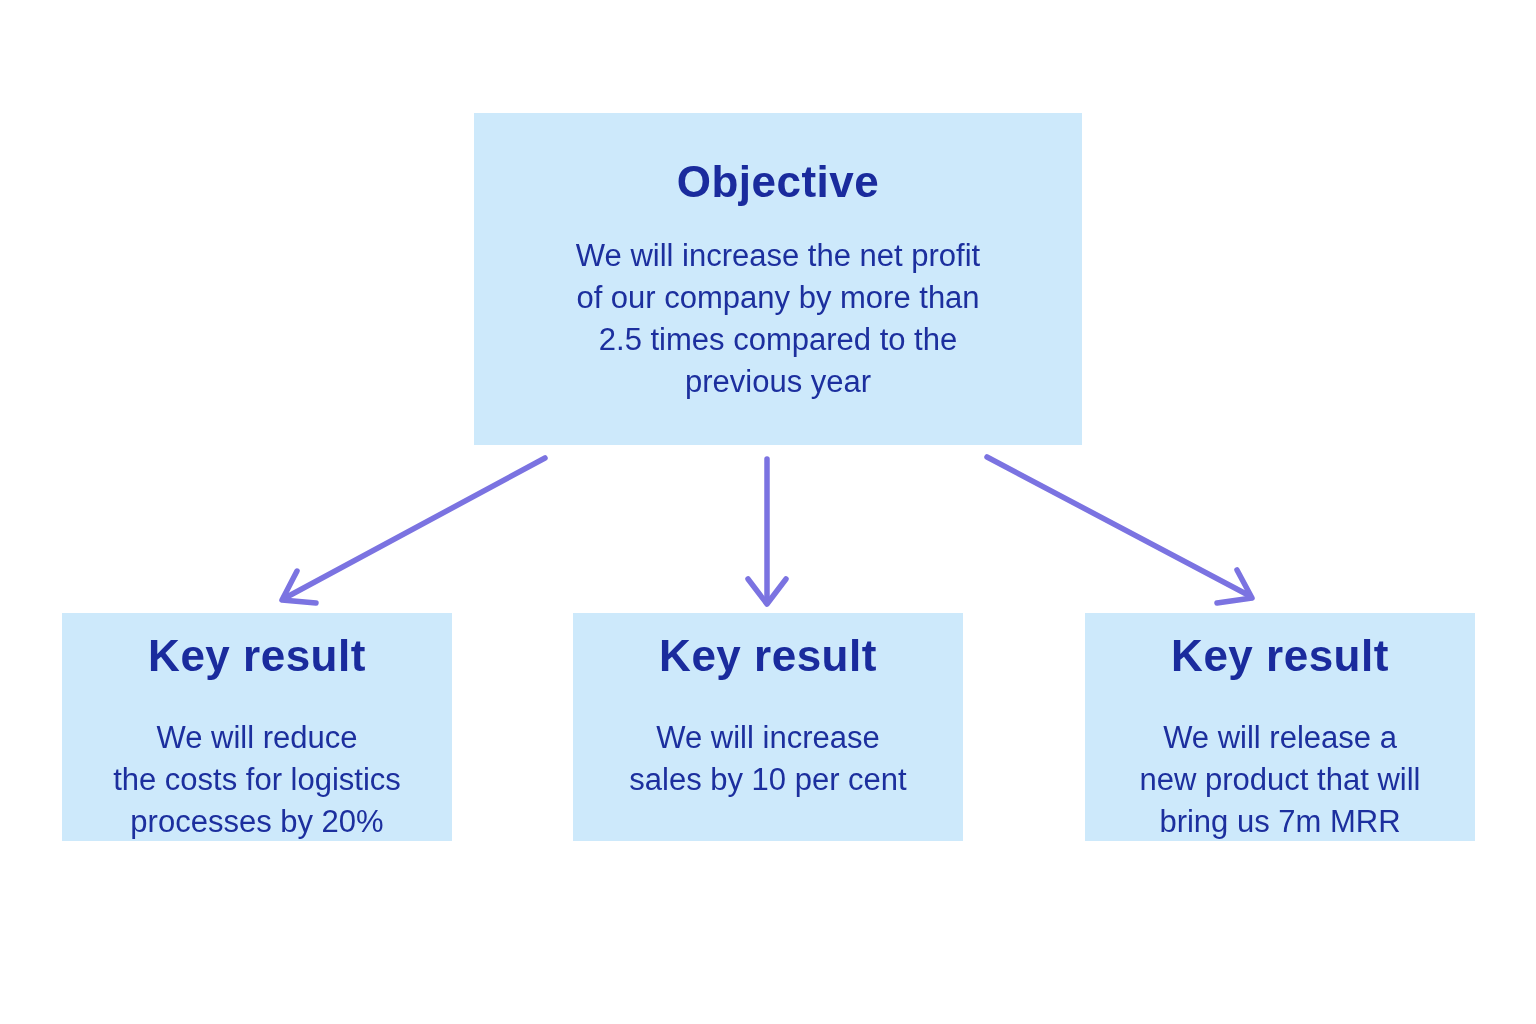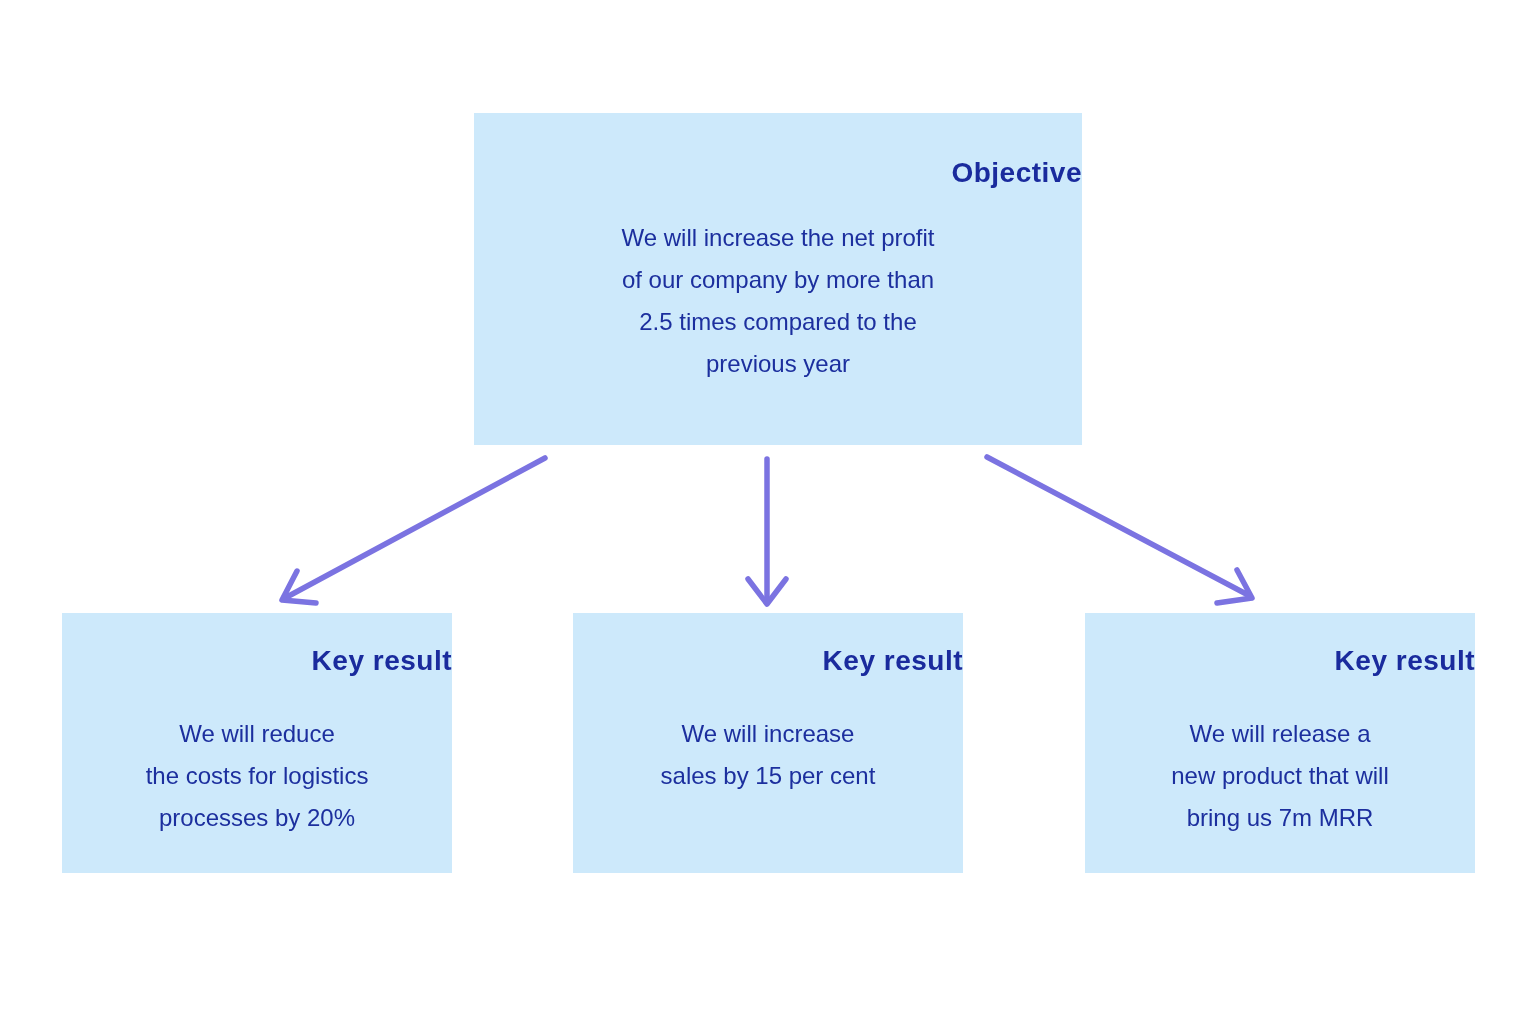--- a/index.html
+++ b/index.html
@@ -24,34 +24,33 @@
   .box {
     position: absolute;
     background: var(--box-fill);
     text-align: center;
   }
   .box-objective {
     left: 474px; top: 113px;
     width: 608px; height: 332px;
     padding-top: 44px;
   }
-  .box-kr { top: 613px; width: 390px; height: 260px; padding-top: 32px; }
+  .box-kr { top: 613px; width: 390px; height: 228px; padding-top: 18px; }
   .box-kr1 { left: 62px; }
   .box-kr2 { left: 573px; }
   .box-kr3 { left: 1085px; }
   .box-title {
-    font-size: 28px;
+    font-size: 44px;
     font-weight: 700;
     color: var(--heading-text);
     letter-spacing: 0.5px;
-    text-align: right;
   }
   .box-body {
     margin-top: 28px;
-    font-size: 24px;
+    font-size: 31px;
     line-height: 42px;
     color: var(--body-text);
     white-space: pre-line;
   }
   .box-kr .box-body { margin-top: 36px; }
   .connectors {
     position: absolute;
     left: 0; top: 0;
     width: 1536px; height: 1024px;
     pointer-events: none;
@@ -89,21 +88,21 @@
   <div class="box box-kr box-kr1">
     <div class="box-title">Key result</div>
     <div class="box-body">We will reduce
 the costs for logistics
 processes by 20%</div>
   </div>
 
   <div class="box box-kr box-kr2">
     <div class="box-title">Key result</div>
     <div class="box-body">We will increase
-sales by 15 per cent</div>
+sales by 10 per cent</div>
   </div>
 
   <div class="box box-kr box-kr3">
     <div class="box-title">Key result</div>
     <div class="box-body">We will release a
 new product that will
 bring us 7m MRR</div>
   </div>
 
 </div>

